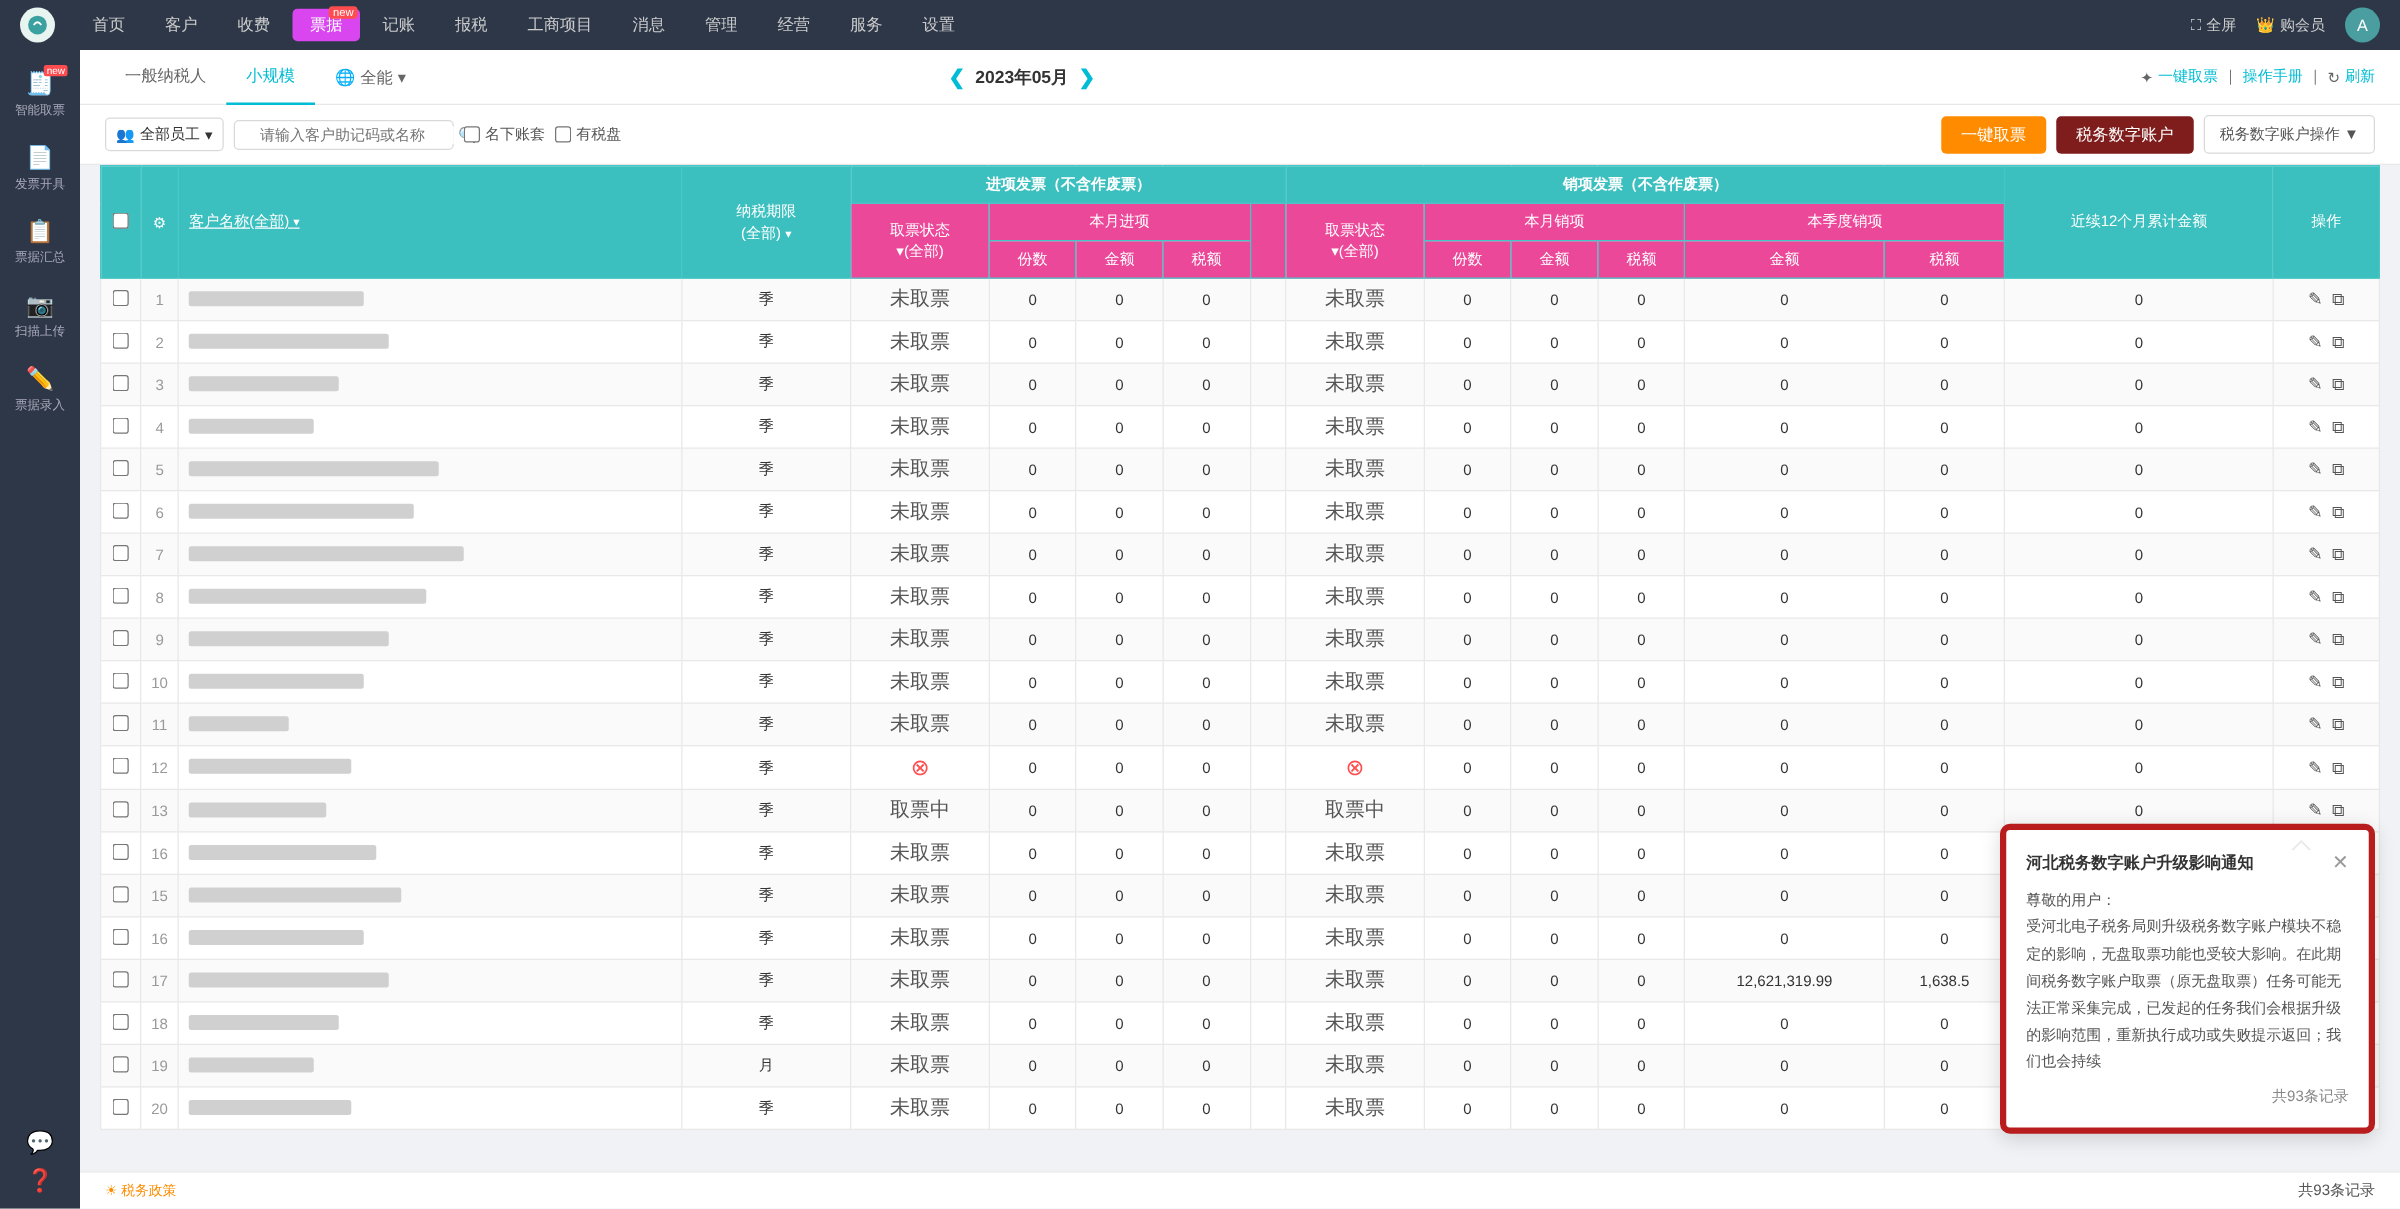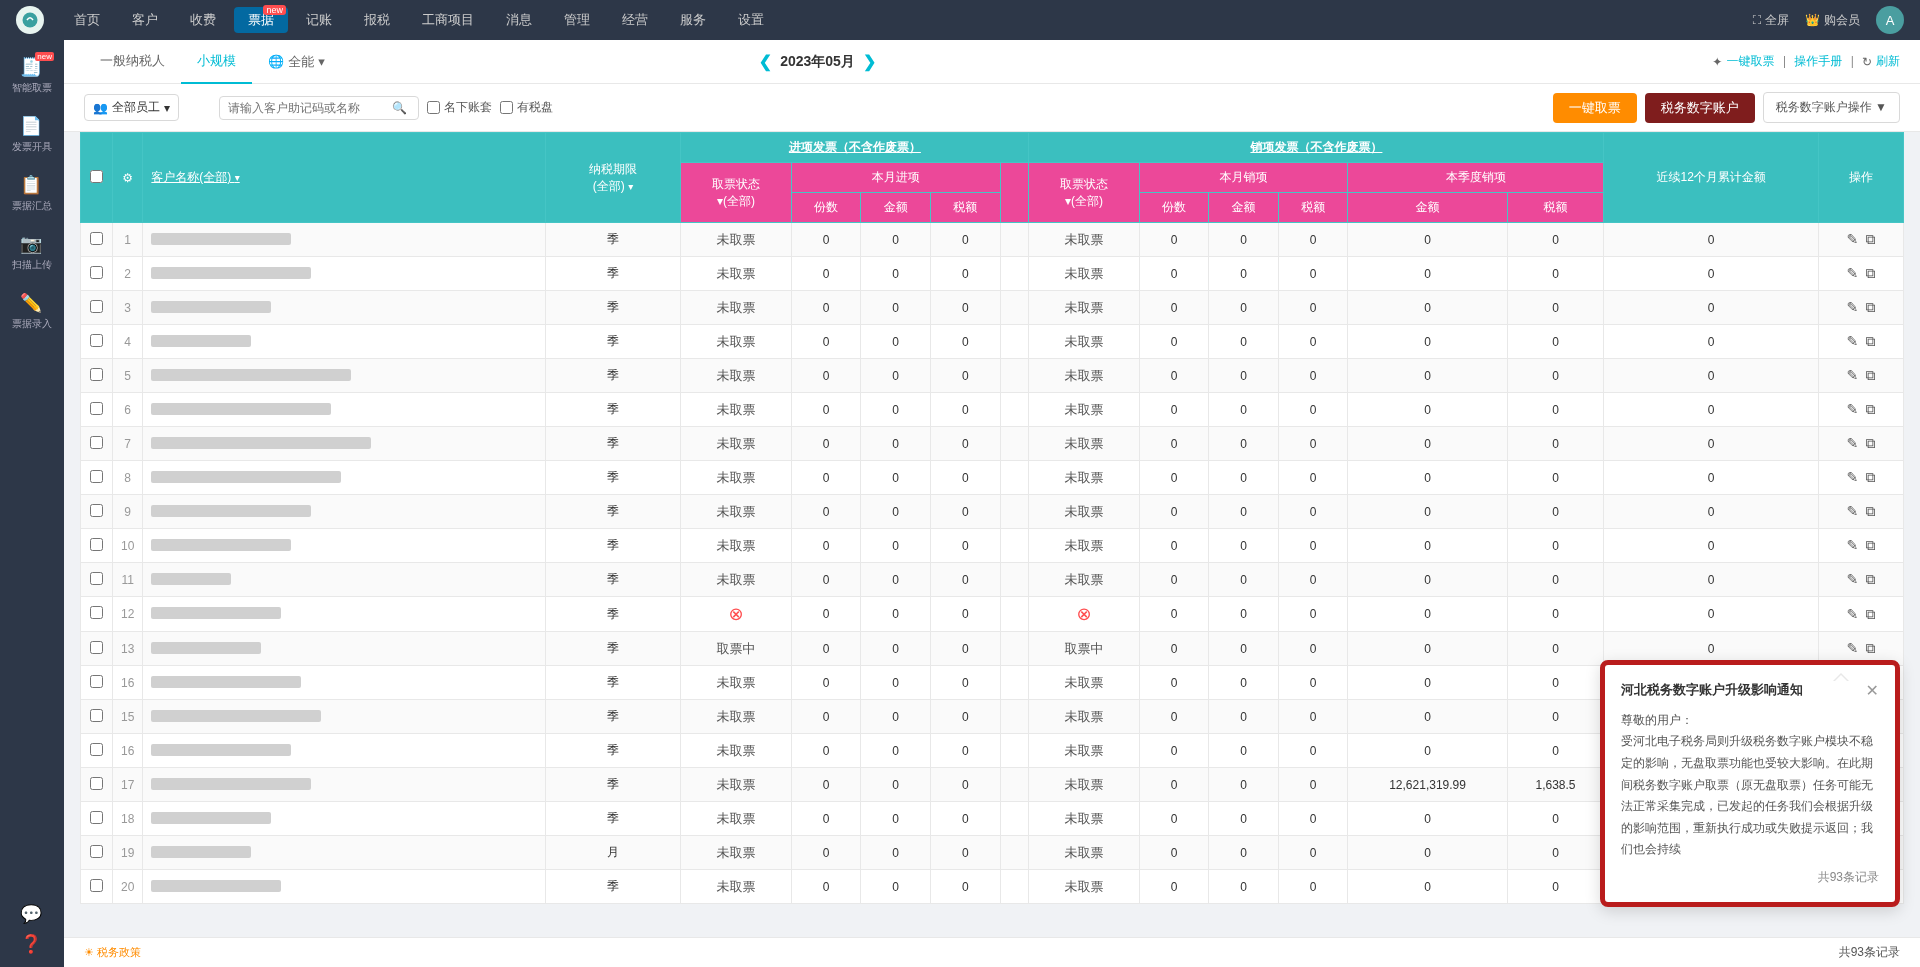--- a/index.html
+++ b/index.html
@@ -3,21 +3,21 @@
   <meta charset="utf-8">
   <style>
     * { margin: 0; padding: 0; box-sizing: border-box; }
     body { font-family: 'Microsoft YaHei', Arial, sans-serif; font-size: 12px; background: #f0f2f5; color: #333; width: 1920px; min-height: 967px; overflow-x: hidden; }
 
     
     .top-nav { background: #2d3748; height: 40px; display: flex; align-items: center; padding: 0 16px; gap: 4px; }
     .top-nav .logo { width: 28px; height: 28px; background: #e8f4f0; border-radius: 50%; display: flex; align-items: center; justify-content: center; margin-right: 12px; }
     .top-nav .logo svg { width: 18px; height: 18px; }
     .nav-item { color: #ccc; padding: 4px 14px; cursor: pointer; font-size: 13px; border-radius: 4px; position: relative; }
-    .nav-item.active { background: #0369a1; color: #fff; }
+    .nav-item.active { background: #d946ef; color: #fff; }
     .nav-item .badge-new { position: absolute; top: -2px; right: 2px; background: #ff4d4f; color: #fff; font-size: 9px; padding: 0 3px; border-radius: 3px; }
     .top-nav-right { margin-left: auto; display: flex; align-items: center; gap: 16px; color: #ccc; font-size: 12px; }
     .top-nav-right .btn-fullscreen, .top-nav-right .btn-member { display: flex; align-items: center; gap: 4px; cursor: pointer; }
     .avatar { width: 28px; height: 28px; border-radius: 50%; background: #4a9ea0; display: flex; align-items: center; justify-content: center; color: #fff; font-size: 13px; }
 
     
     .layout { display: flex; height: calc(967px - 40px); }
     .sidebar { width: 64px; background: #2d3748; display: flex; flex-direction: column; align-items: center; padding-top: 8px; gap: 4px; }
     .sidebar-item { width: 56px; display: flex; flex-direction: column; align-items: center; padding: 8px 4px; cursor: pointer; color: #aab; font-size: 10px; gap: 3px; border-radius: 4px; position: relative; }
     .sidebar-item .s-icon { font-size: 18px; }
@@ -34,42 +34,42 @@
     .sub-nav-tab.active { color: #00bcd4; border-bottom: 2px solid #00bcd4; }
     .sub-nav-icon { display: flex; align-items: center; gap: 4px; padding: 12px 16px; cursor: pointer; color: #666; font-size: 13px; }
     .sub-nav-right { margin-left: auto; display: flex; align-items: center; gap: 4px; color: #666; font-size: 12px; }
     .sub-nav-right a { color: #00bcd4; text-decoration: none; }
     .month-nav { display: flex; align-items: center; gap: 8px; margin: 0 auto; font-size: 14px; font-weight: bold; }
     .month-nav .arrow { cursor: pointer; color: #00bcd4; font-size: 16px; }
 
     
     .toolbar { background: #fff; padding: 8px 20px; display: flex; align-items: center; gap: 8px; border-bottom: 1px solid #e8e8e8; }
     .staff-select { display: flex; align-items: center; gap: 4px; border: 1px solid #d9d9d9; border-radius: 4px; padding: 4px 8px; font-size: 12px; background: #fff; cursor: pointer; }
-    .search-input-wrap { display: flex; align-items: center; border: 1px solid #d9d9d9; border-radius: 4px; padding: 4px 8px; gap: 4px; width: 200px; margin-left: 32px; }
+    .search-input-wrap { display: flex; align-items: center; border: 1px solid #d9d9d9; border-radius: 4px; padding: 4px 20px; gap: 4px; width: 176px; }
     .search-input-wrap input { border: none; outline: none; font-size: 12px; width: 160px; }
     .checkbox-label { display: flex; align-items: center; gap: 4px; font-size: 12px; color: #555; cursor: pointer; }
     .toolbar-right { margin-left: auto; display: flex; gap: 8px; align-items: center; }
     .btn-orange { background: #ff8c00; color: #fff; border: none; border-radius: 4px; padding: 6px 16px; cursor: pointer; font-size: 13px; }
     .btn-teal { background: #7f1d1d; color: #fff; border: none; border-radius: 4px; padding: 6px 16px; cursor: pointer; font-size: 13px; }
     .btn-outline { background: #fff; color: #555; border: 1px solid #d9d9d9; border-radius: 4px; padding: 6px 12px; cursor: pointer; font-size: 12px; display: flex; align-items: center; gap: 4px; }
 
     
     .table-container { flex: 1; overflow: auto; padding: 0 16px 8px; }
     table { width: 100%; border-collapse: collapse; background: #fff; }
     thead tr th { background: #3bbfbf; color: #fff; font-weight: normal; font-size: 12px; padding: 6px 8px; text-align: center; border: 1px solid #45c5c5; white-space: nowrap; }
     thead tr.sub-header th { background: #ec4899; }
     tbody tr td { font-size: 12px; padding: 6px 8px; text-align: center; border: 1px solid #e8e8e8; color: #333; white-space: nowrap; }
     tbody tr:nth-child(odd) { background: #fafafa; }
-    .status-badge { font-size: 13px; color: #555; margin-top: 12px; }
+    .status-badge { font-size: 16px; color: #555; margin-top: 12px; }
     .action-btn { background: none; border: none; cursor: pointer; color: #555; font-size: 14px; padding: 2px; }
     .col-num { color: #999; }
     .blurred { background: #e0e0e0; border-radius: 3px; color: transparent; user-select: none; display: inline-block; height: 12px; border-radius: 2px; }
 
     
-    .th-group-label { font-weight: bold; font-size: 12px; text-decoration: underline; }
+    .th-group-label { font-weight: bold; font-size: 12px; }
 
     
     .notification-popup { position: fixed; right: 20px; bottom: 60px; width: 300px; background: #fff; border: 5px solid #b91c1c; border-radius: 8px; box-shadow: 0 4px 16px rgba(0,0,0,0.15); padding: 16px; z-index: 100; }
     .notif-header { display: flex; justify-content: space-between; align-items: center; margin-bottom: 10px; }
     .notif-title { font-size: 13px; font-weight: bold; color: #333; }
     .notif-close { cursor: pointer; color: #999; font-size: 16px; }
     .notif-body { font-size: 12px; color: #555; line-height: 1.8; }
     .notif-footer { margin-top: 8px; font-size: 12px; color: #888; text-align: right; }
     .notif-triangle { position: absolute; top: -16px; right: 30px; border: 8px solid transparent; border-bottom: 8px solid #e8e8e8; }
     .notif-triangle2 { position: absolute; top: -14px; right: 30px; border: 8px solid transparent; border-bottom: 8px solid #fff; }

